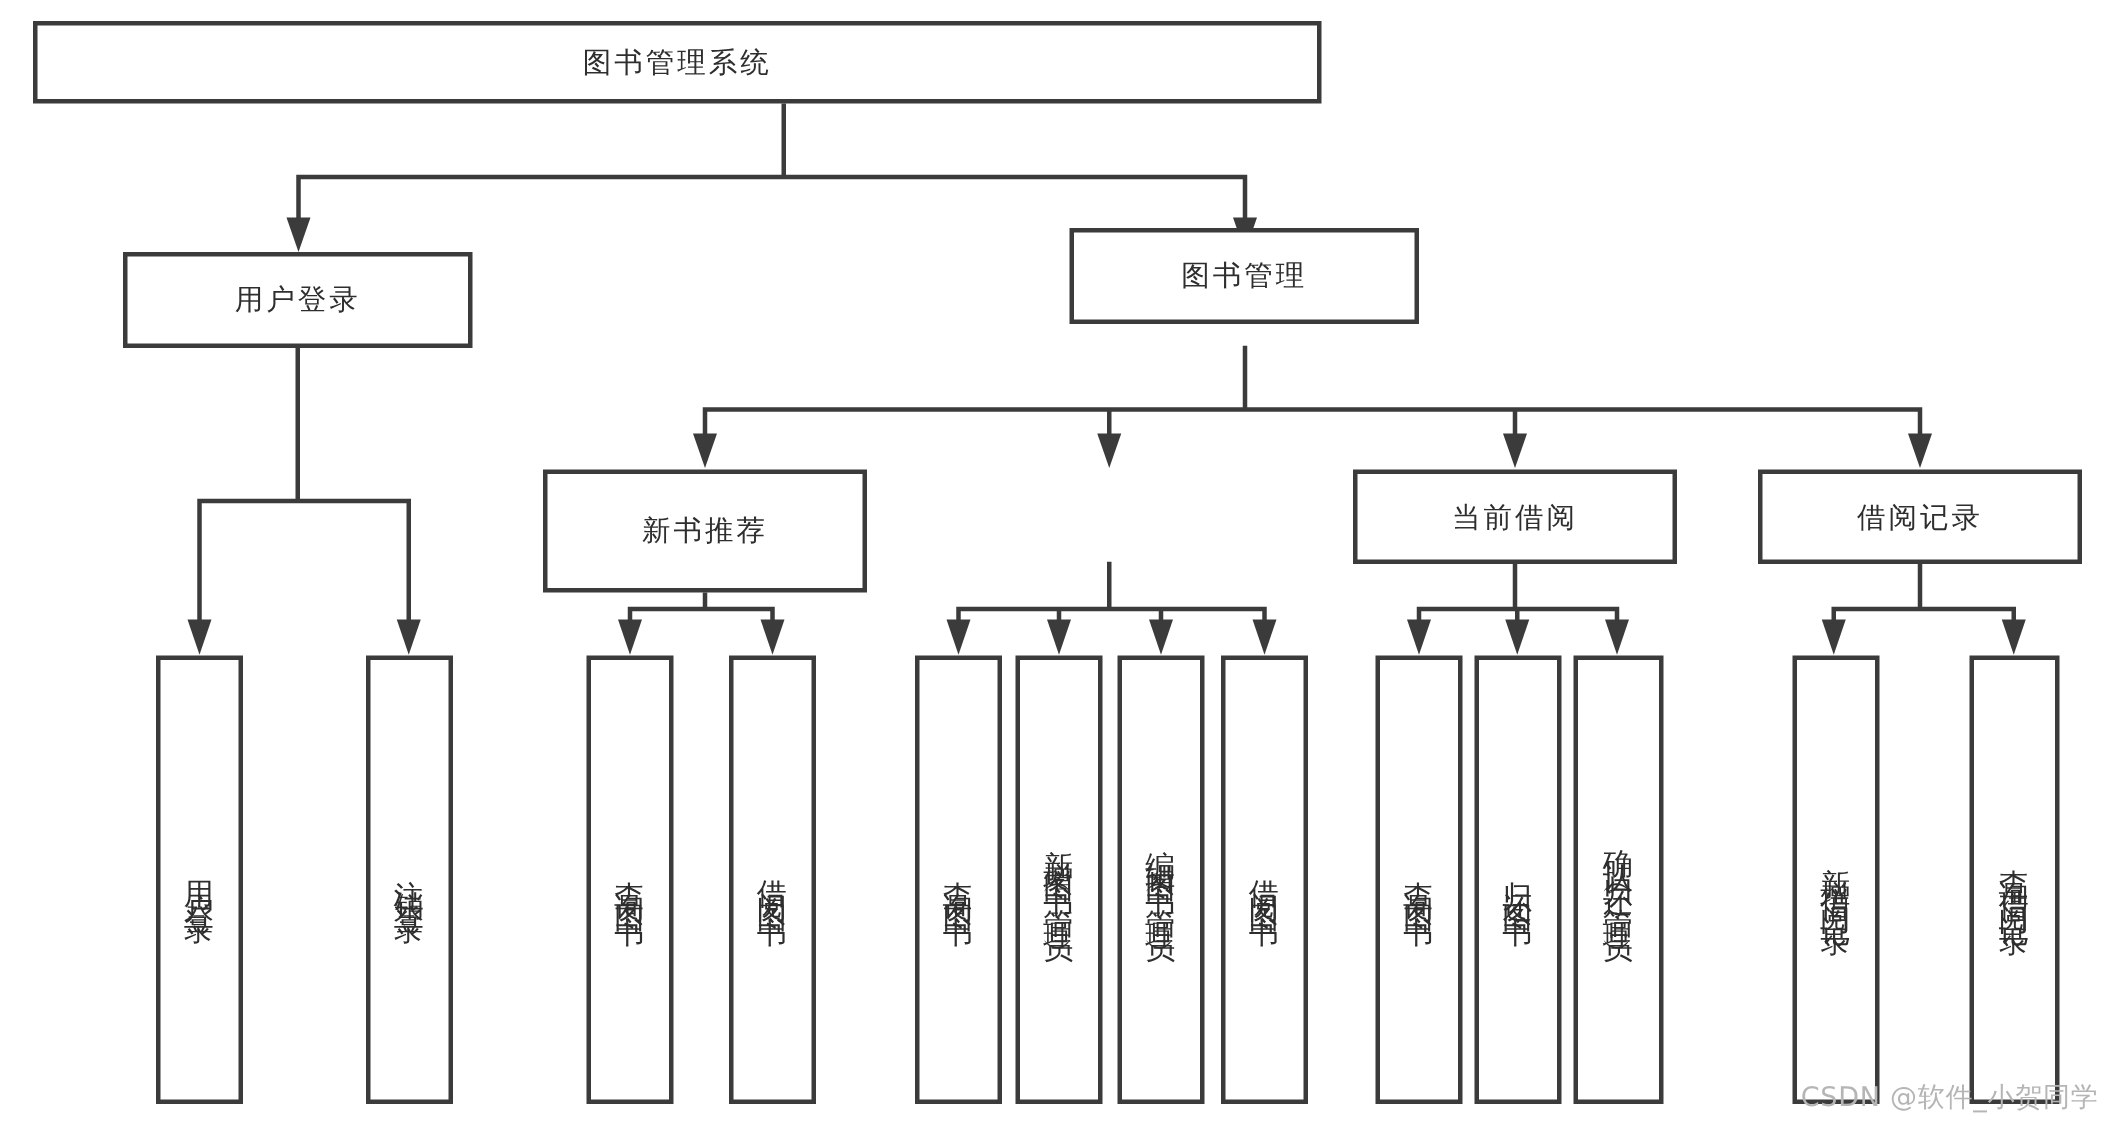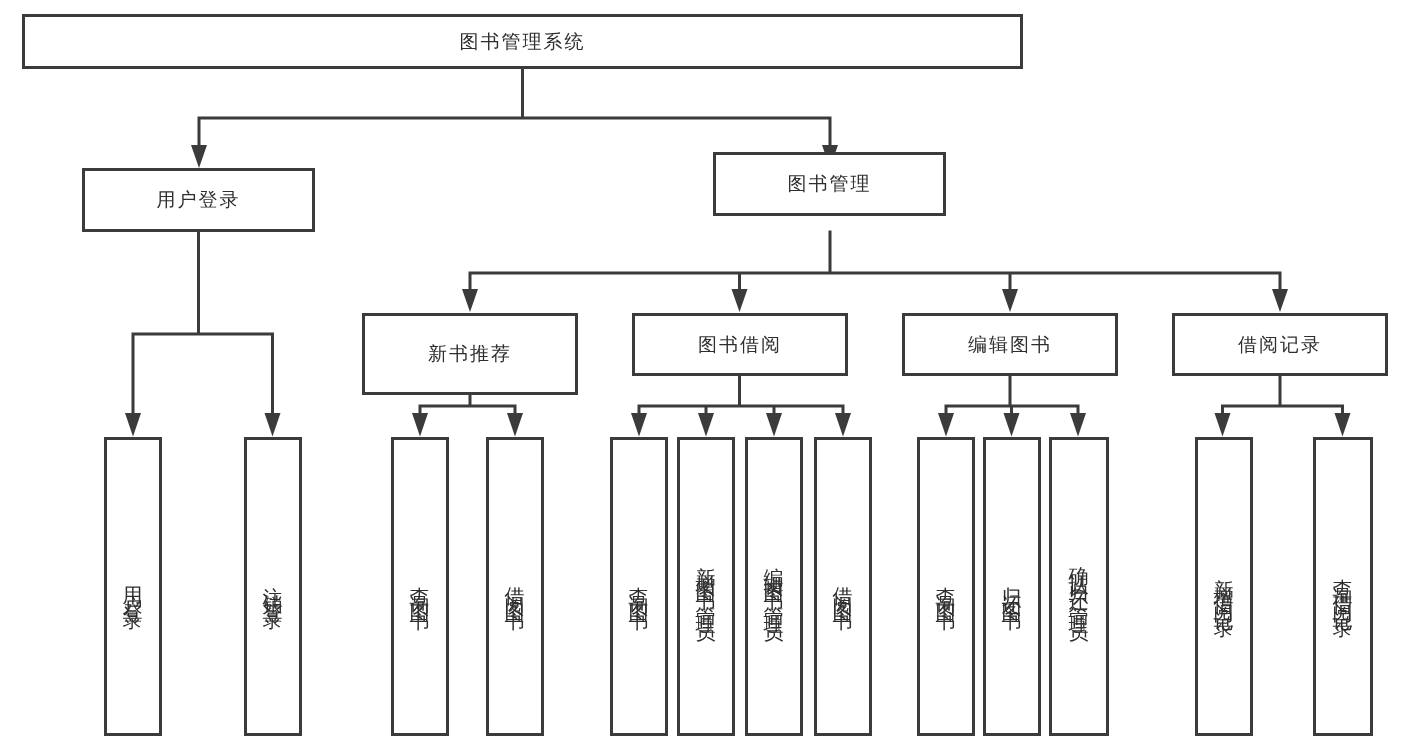--- a/index.html
+++ b/index.html
@@ -85,41 +85,41 @@
       <polygon points="1003.5,413 1019.5,413 1011.5,436.5"></polygon>
       <polygon points="1070,413 1086,413 1078,436.5"></polygon>
     </g>
     <g>
       <path d="M1280 376 V406 M1222.5 406 H1342.5 M1222.5 406 V415 M1342.5 406 V415"></path>
       <polygon points="1214.5,413 1230.5,413 1222.5,436.5"></polygon>
       <polygon points="1334.5,413 1350.5,413 1342.5,436.5"></polygon>
     </g>
   </svg>
 
-  <div class="box hbox" style="left:22px;top:14px;width:1001px;height:55px;">图书管理系统</div>
+  <div class="box hbox" style="left:22px;top:14px;width:859px;height:55px;">图书管理系统</div>
 
   <div class="box hbox" style="left:82px;top:168px;width:233px;height:64px;">用户登录</div>
   <div class="box hbox" style="left:713px;top:152px;width:233px;height:64px;">图书管理</div>
 
   <div class="box hbox" style="left:362px;top:313px;width:216px;height:82px;">新书推荐</div>
-  <div class="box hbox" style="left:632px;top:313px;width:216px;height:63px;">图书借阅</div>
-  <div class="box hbox" style="left:902px;top:313px;width:216px;height:63px;">编辑图书</div>
+  <div class="box hbox" style="left:902px;top:313px;width:216px;height:63px;">当前借阅</div>
   <div class="box hbox" style="left:1172px;top:313px;width:216px;height:63px;">借阅记录</div>
 
   <div class="box vbox" style="left:104px;">用户登录</div>
   <div class="box vbox" style="left:244px;">注销登录</div>
 
   <div class="box vbox" style="left:391px;">查询图书</div>
   <div class="box vbox" style="left:486px;">借阅图书</div>
 
   <div class="box vbox" style="left:610px;">查询图书</div>
   <div class="box vbox" style="left:677px;">新增图书（管理员）</div>
   <div class="box vbox" style="left:745px;">编辑图书（管理员）</div>
   <div class="box vbox" style="left:814px;">借阅图书</div>
 
   <div class="box vbox" style="left:917px;">查询图书</div>
   <div class="box vbox" style="left:983px;">归还图书</div>
   <div class="box vbox" style="left:1049px;width:60px;">确认归还（管理员）</div>
 
   <div class="box vbox" style="left:1195px;">新增借阅记录</div>
   <div class="box vbox" style="left:1313px;width:60px;">查询借阅记录</div>
 
+  <div class="watermark">CSDN @软件_小贺同学</div>
 </div>
 
 </body></html>

